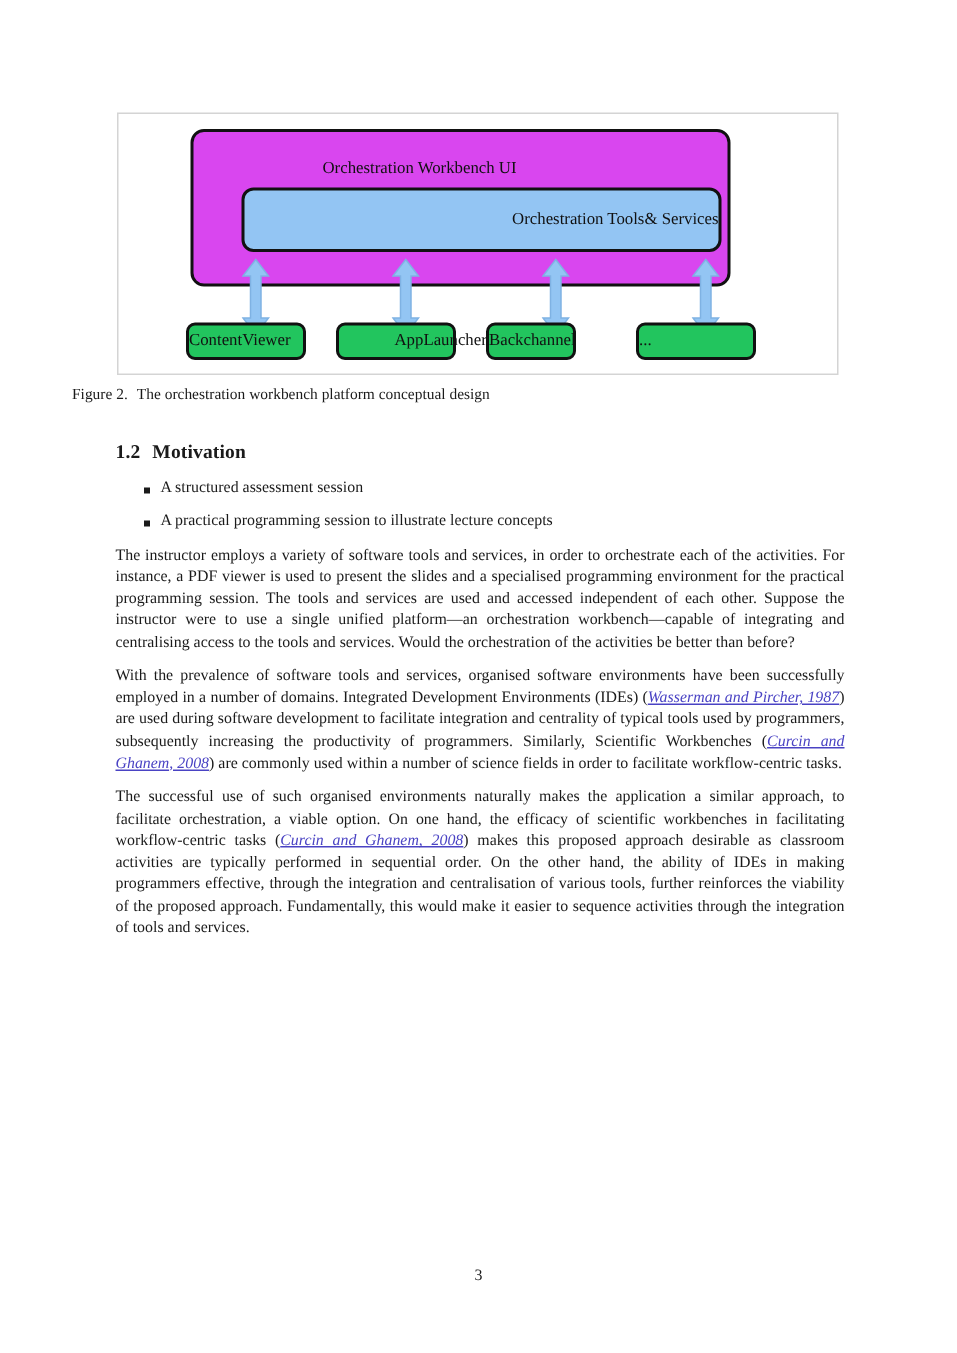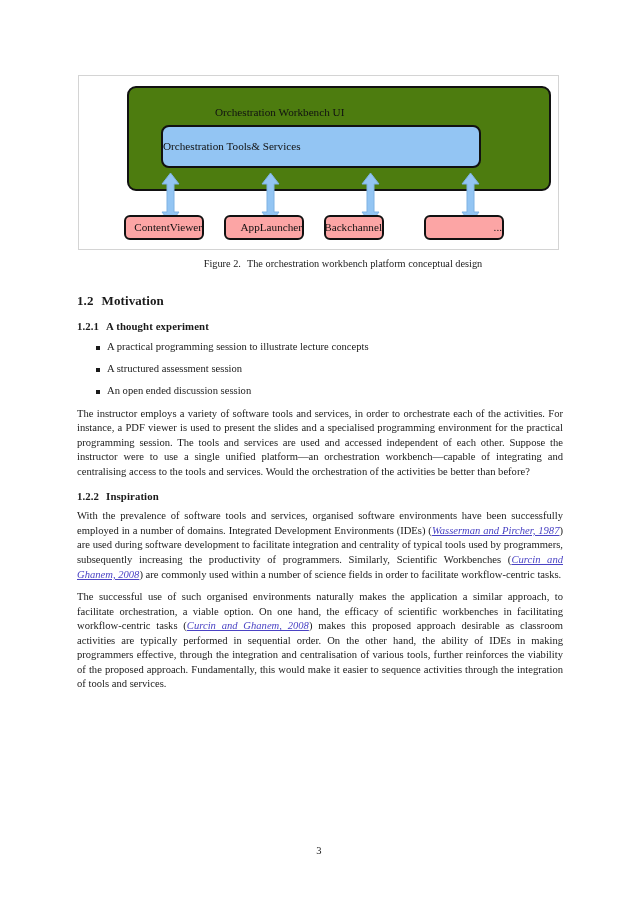--- a/index.html
+++ b/index.html
@@ -28,22 +28,22 @@
     position: absolute;
     left: 78px; top: 75px;
     width: 481px; height: 175px;
     border: 1px solid #d4d4d4;
     background: #ffffff;
   }
 
   .wb-outer {
     position: absolute;
     left: 48px; top: 10px;
-    width: 424px; height: 105px;
-    background: #4d7c0f;
+    width: 360px; height: 105px;
+    background: #d946ef;
     border: 2.2px solid #111111;
     border-radius: 9px;
   }
   .wb-outer-label {
     position: absolute;
     left: 86px; top: 18px;
     font-size: 11.2px;
     line-height: 13px;
     white-space: nowrap;
     color: #111;
@@ -52,60 +52,60 @@
     position: absolute;
     left: 32px; top: 37px;
     width: 320px; height: 43px;
     background: #93c5f3;
     border: 2.2px solid #111111;
     border-radius: 8px;
   }
   .wb-inner-label {
     position: absolute;
     left: 0; right: 0; top: 13px;
-    text-align: left;
+    text-align: right;
     font-size: 11.2px;
     line-height: 13px;
     white-space: nowrap;
     color: #111;
   }
 
   
   .arrow {
     position: absolute;
     width: 19px; height: 52px;
     top: 96px;
   }
   .arrow svg { display: block; }
 
   
   .comp-box {
     position: absolute;
     top: 139px;
     height: 25px;
-    background: #fca5a5;
+    background: #22c55e;
     border: 2.2px solid #111111;
     border-radius: 6px;
     display: flex;
     align-items: center;
-    justify-content: flex-end;
+    justify-content: flex-start;
   }
   .comp-label {
     font-size: 11.2px;
     line-height: 13px;
     white-space: nowrap;
     color: #111;
   }
 
   
   .figure-caption {
     position: absolute;
     left: 0; right: 0;
     top: 258px;
-    text-align: center;
+    text-align: left;
     font-size: 10.3px;
     color: #1a1a1a;
     margin-left: 48px;
   }
   .figure-caption .capnum { margin-right: 6px; }
 
   
   .content {
     position: absolute;
     left: 77px;
@@ -203,66 +203,56 @@
     </div>
     <div class="arrow" style="left:382px;">
       <svg width="19" height="52" viewBox="0 0 19 52">
         <polygon points="9.5,1 18,12 13,12 13,40 18,40 9.5,51 1,40 6,40 6,12 1,12" fill="#93c5f3" stroke="#7fb2e3" stroke-width="1"></polygon>
       </svg>
     </div>
 
     <div class="comp-box" style="left:45px;  width:80px;">
       <span class="comp-label">ContentViewer</span>
     </div>
-    <div class="comp-box" style="left:145px; width:80px;">
+    <div class="comp-box" style="left:145px; width:80px;padding-left:37px;">
       <span class="comp-label">AppLauncher</span>
     </div>
     <div class="comp-box" style="left:245px; width:60px;">
       <span class="comp-label">Backchannel</span>
     </div>
     <div class="comp-box" style="left:345px; width:80px;">
       <span class="comp-label">...</span>
     </div>
   </div>
 
   <div class="figure-caption">
     <span class="capnum">Figure 2.</span><span>The orchestration workbench platform conceptual design</span>
   </div>
 
   <div class="content">
 
     <h2 class="sec">
       <span class="num">1.2</span><span>Motivation</span>
     </h2>
 
-    <h3 class="subsec">
-      <span class="num">1.2.1</span><span>A thought experiment</span>
-    </h3>
 
 
     <ul class="bullets">
-      <li>
-        <span class="sq"></span>
-        <span>A practical programming session to illustrate lecture concepts</span>
-      </li>
       <li>
         <span class="sq"></span>
         <span>A structured assessment session</span>
       </li>
       <li>
         <span class="sq"></span>
-        <span>An open ended discussion session</span>
+        <span>A practical programming session to illustrate lecture concepts</span>
       </li>
     </ul>
 
     <p class="para">The instructor employs a variety of software tools and services, in order to orchestrate each of the activities. For instance, a PDF viewer is used to present the slides and a specialised programming environment for the practical programming session. The tools and services are used and accessed independent of each other. Suppose the instructor were to use a single unified platform—an orchestration workbench—capable of integrating and centralising access to the tools and services. Would the orchestration of the activities be better than before?</p>
 
-    <h3 class="subsec">
-      <span class="num">1.2.2</span><span>Inspiration</span>
-    </h3>
 
     <p class="para"><span>With the prevalence of software tools and services, organised software environments have been successfully employed in a number of domains. Integrated Development Environments (IDEs) (</span><a class="cite" href="#">Wasserman and Pircher, 1987</a><span>) are used during software development to facilitate integration and centrality of typical tools used by programmers, subsequently increasing the productivity of programmers. Similarly, Scientific Workbenches (</span><a class="cite" href="#">Curcin and Ghanem, 2008</a><span>) are commonly used within a number of science fields in order to facilitate workflow-centric tasks.</span></p>
 
     <p class="para"><span>The successful use of such organised environments naturally makes the application a similar approach, to facilitate orchestration, a viable option. On one hand, the efficacy of scientific workbenches in facilitating workflow-centric tasks (</span><a class="cite" href="#">Curcin and Ghanem, 2008</a><span>) makes this proposed approach desirable as classroom activities are typically performed in sequential order. On the other hand, the ability of IDEs in making programmers effective, through the integration and centralisation of various tools, further reinforces the viability of the proposed approach. Fundamentally, this would make it easier to sequence activities through the integration of tools and services.</span></p>
   </div>
 
   <div class="page-number">3</div>
 
 </div>
 

